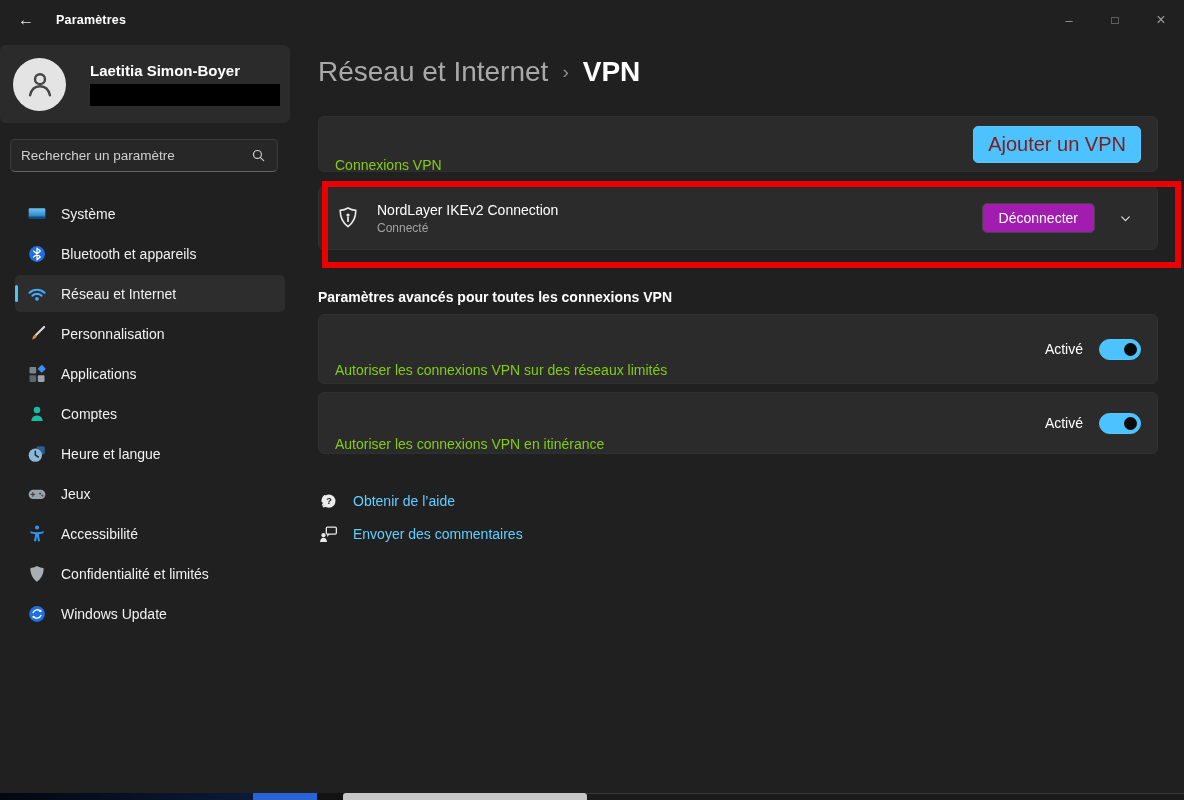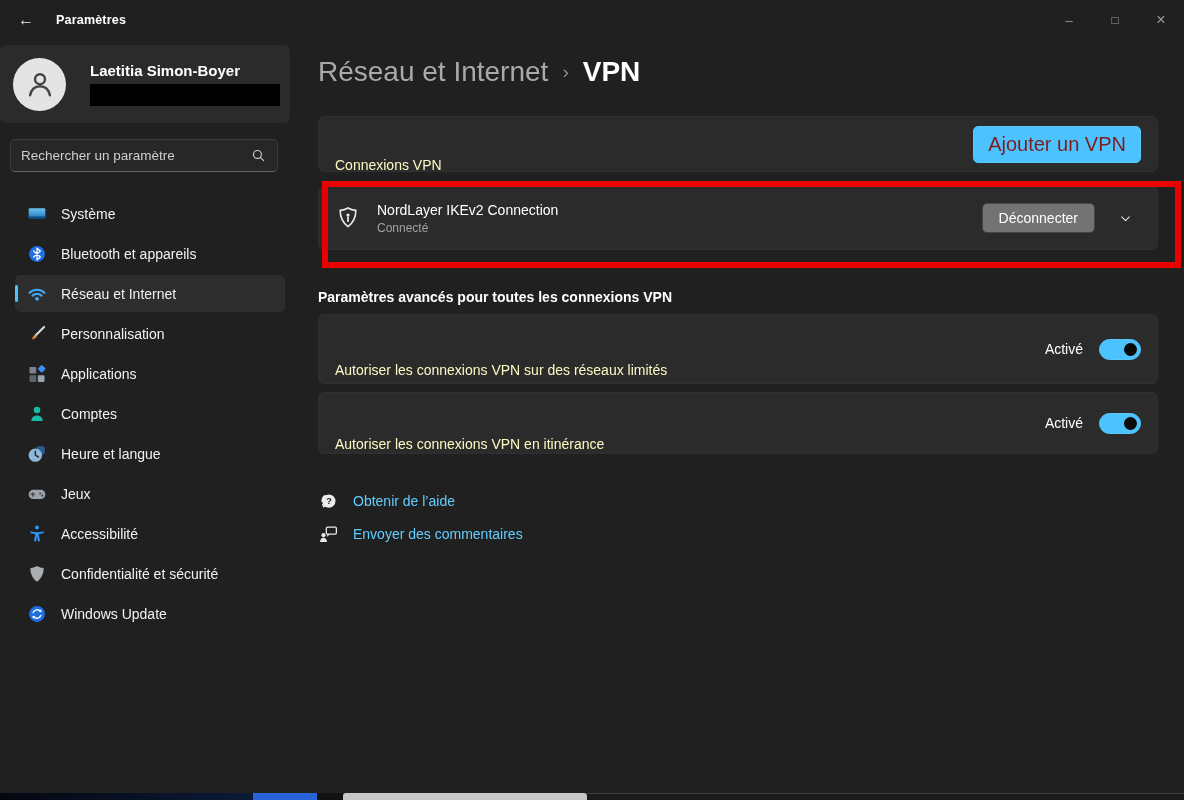--- a/index.html
+++ b/index.html
@@ -44,30 +44,30 @@
   .nav-label { margin-left:14px; font-size:14px; color:#f1f1f1; white-space:nowrap;text-align:center; }
   
   .main { position:absolute; left:318px; top:40px; right:0; bottom:0; }
   .breadcrumb { position:absolute; top:16px; left:0; display:flex; align-items:baseline; font-size:28px; }
   .crumb-parent { color:#a9a9a9; font-weight:400; cursor:pointer; }
   .crumb-sep { color:#8f8f8f; font-size:19px; margin:0 14px; position:relative; top:-3px; }
   .crumb-current { color:#fff; font-weight:600; }
   .card { position:absolute; left:0; width:840px; background:#2b2b2b; border:1px solid #303030;
     border-radius:6px; display:flex; align-items:center; padding:0 16px; }
   .card-connexions { top:76px; height:56px; }
-  .card-label { font-size:14px; color:#fef9c3;margin-top:42px; }
+  .card-label { font-size:14px; color:#84cc16;margin-top:42px; }
   .spacer { flex:1; }
   .accent-btn { background:#4cc2ff; color:#7f1d1d; border:1px solid #58c7ff; border-radius:5px;
     font-size:20px; font-family:inherit; padding:6px 14px; cursor:pointer; }
   .vpn-card { top:146px; height:64px; }
   .vpn-shield { width:26px; height:26px; display:flex; margin-right:16px; }
   .vpn-titles { display:flex; flex-direction:column; }
   .vpn-name { font-size:14px; color:#fff; }
   .vpn-status { font-size:12px; color:#a2a2a2; margin-top:3px; }
-  .gray-btn { background:#737373; color:#fff; border:1px solid #454545; border-radius:5px;
+  .gray-btn { background:#a21caf; color:#fff; border:1px solid #454545; border-radius:5px;
     font-size:14px; font-family:inherit; padding:6px 16px; cursor:pointer; }
   .chev-btn { background:transparent; border:none; width:32px; height:32px; margin-left:14px;
     cursor:pointer; display:flex; align-items:center; justify-content:center; }
   .section-header { position:absolute; top:249px; left:0; font-size:14px; font-weight:700; color:#fff; }
   .card-set1 { top:274px; height:70px; }
   .card-set2 { top:352px; height:62px; }
   .state-label { font-size:14px; color:#fff; margin-right:16px; }
   .toggle { width:42px; height:21px; border-radius:11px; background:#4cc2ff; border:1px solid #58c7ff;
     position:relative; cursor:pointer; flex:0 0 auto; }
   .toggle .knob { position:absolute; top:3px; right:3px; width:13px; height:13px; border-radius:50%; background:#0b0b0b; }
@@ -226,21 +226,21 @@
             </svg>
           </span>
         <span class="nav-label">Accessibilité</span>
       </div>
       <div class="nav-item">
         <span class="nav-icon">
             <svg viewBox="0 0 24 24">
               <path d="M12 2.5 C14.5 4 17.5 4.8 20 5 c0 6.5-2.5 12.3-8 16.3 C6.5 17.3 4 11.5 4 5 c2.5-.2 5.5-1 8-2.5 z" fill="#a9aeb3"></path>
             </svg>
           </span>
-        <span class="nav-label">Confidentialité et sécurité</span>
+        <span class="nav-label">Confidentialité et limités</span>
       </div>
       <div class="nav-item">
         <span class="nav-icon">
             <svg viewBox="0 0 24 24">
               <circle cx="12" cy="12" r="9.5" fill="#1f6fe5"></circle>
               <path d="M7.4 10.3 a5.2 5.2 0 0 1 8.9-1.4 M16.6 13.7 a5.2 5.2 0 0 1-8.9 1.4" stroke="#fff" stroke-width="1.7" fill="none" stroke-linecap="round"></path>
               <path d="M17 6.2 l.4 3.4 -3.4-.4 z M7 17.8 l-.4-3.4 3.4.4 z" fill="#fff"></path>
             </svg>
           </span>
         <span class="nav-label">Windows Update</span>

